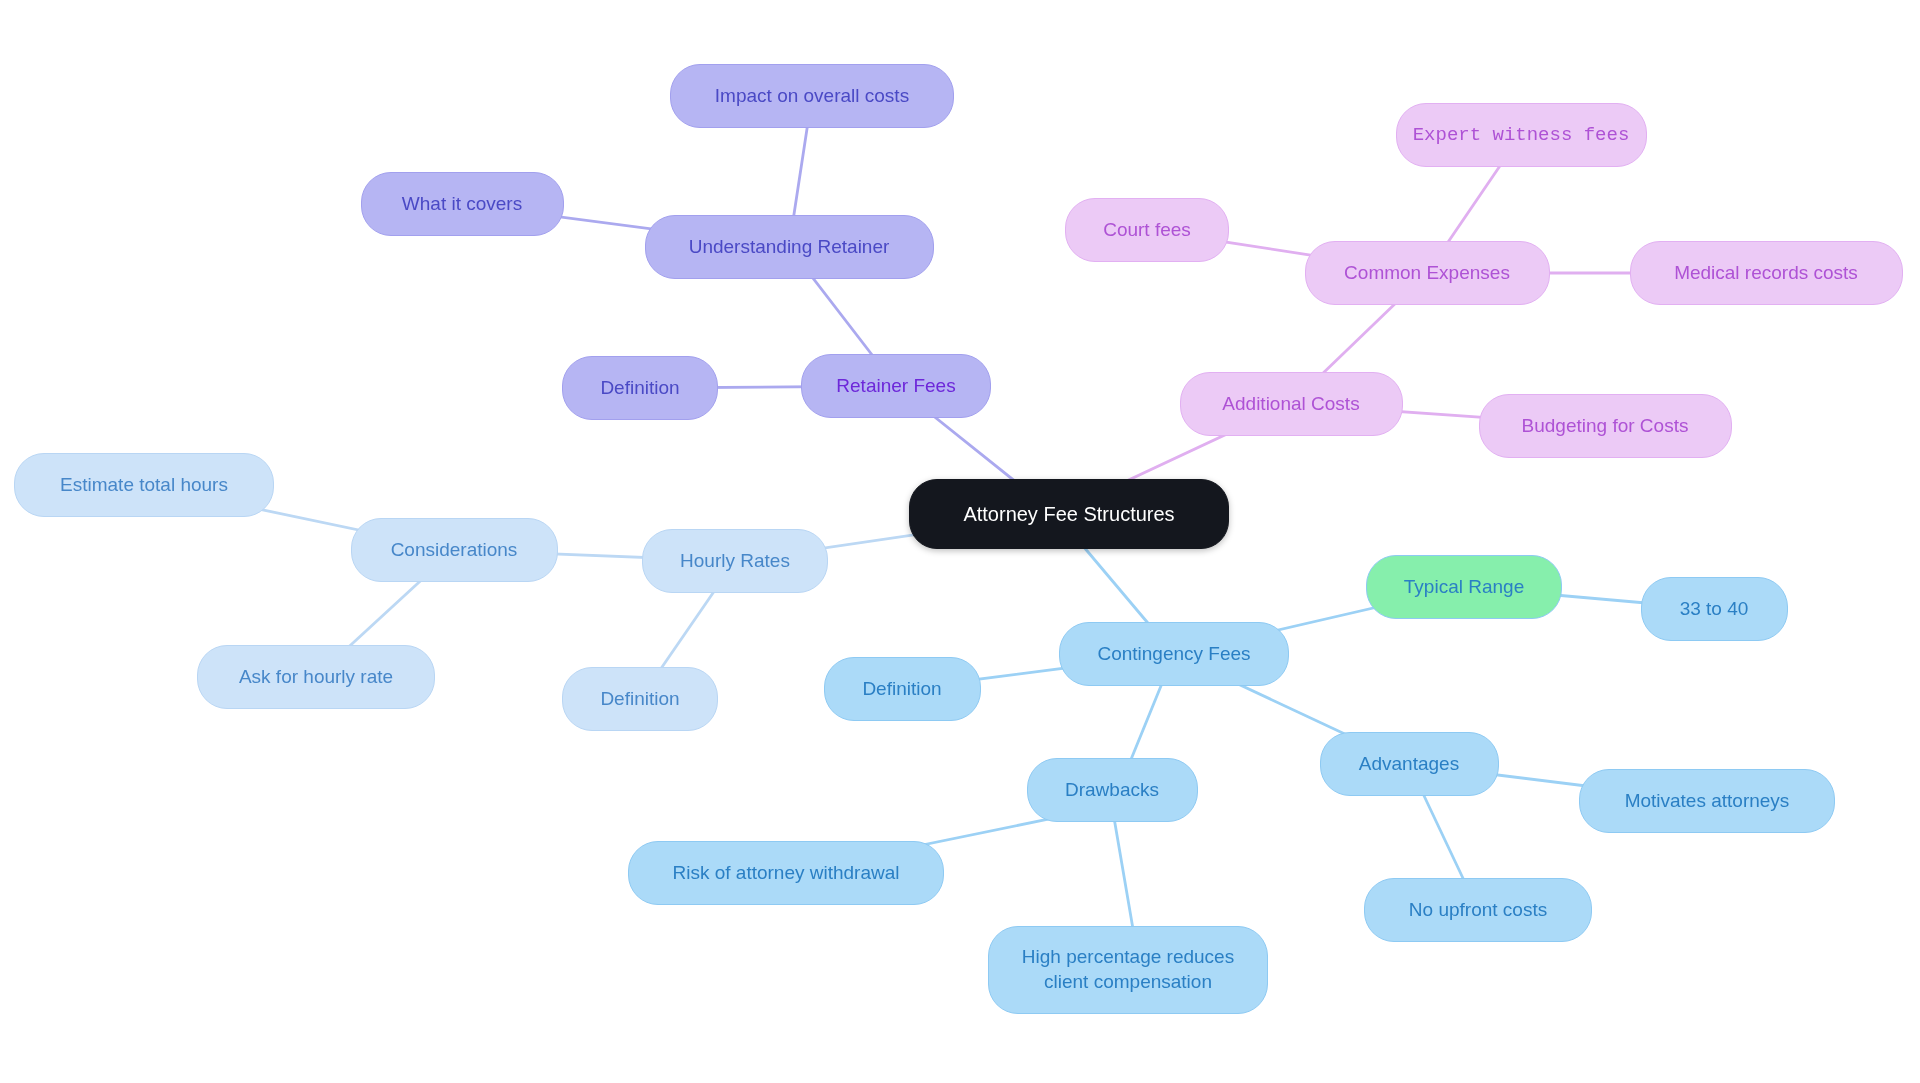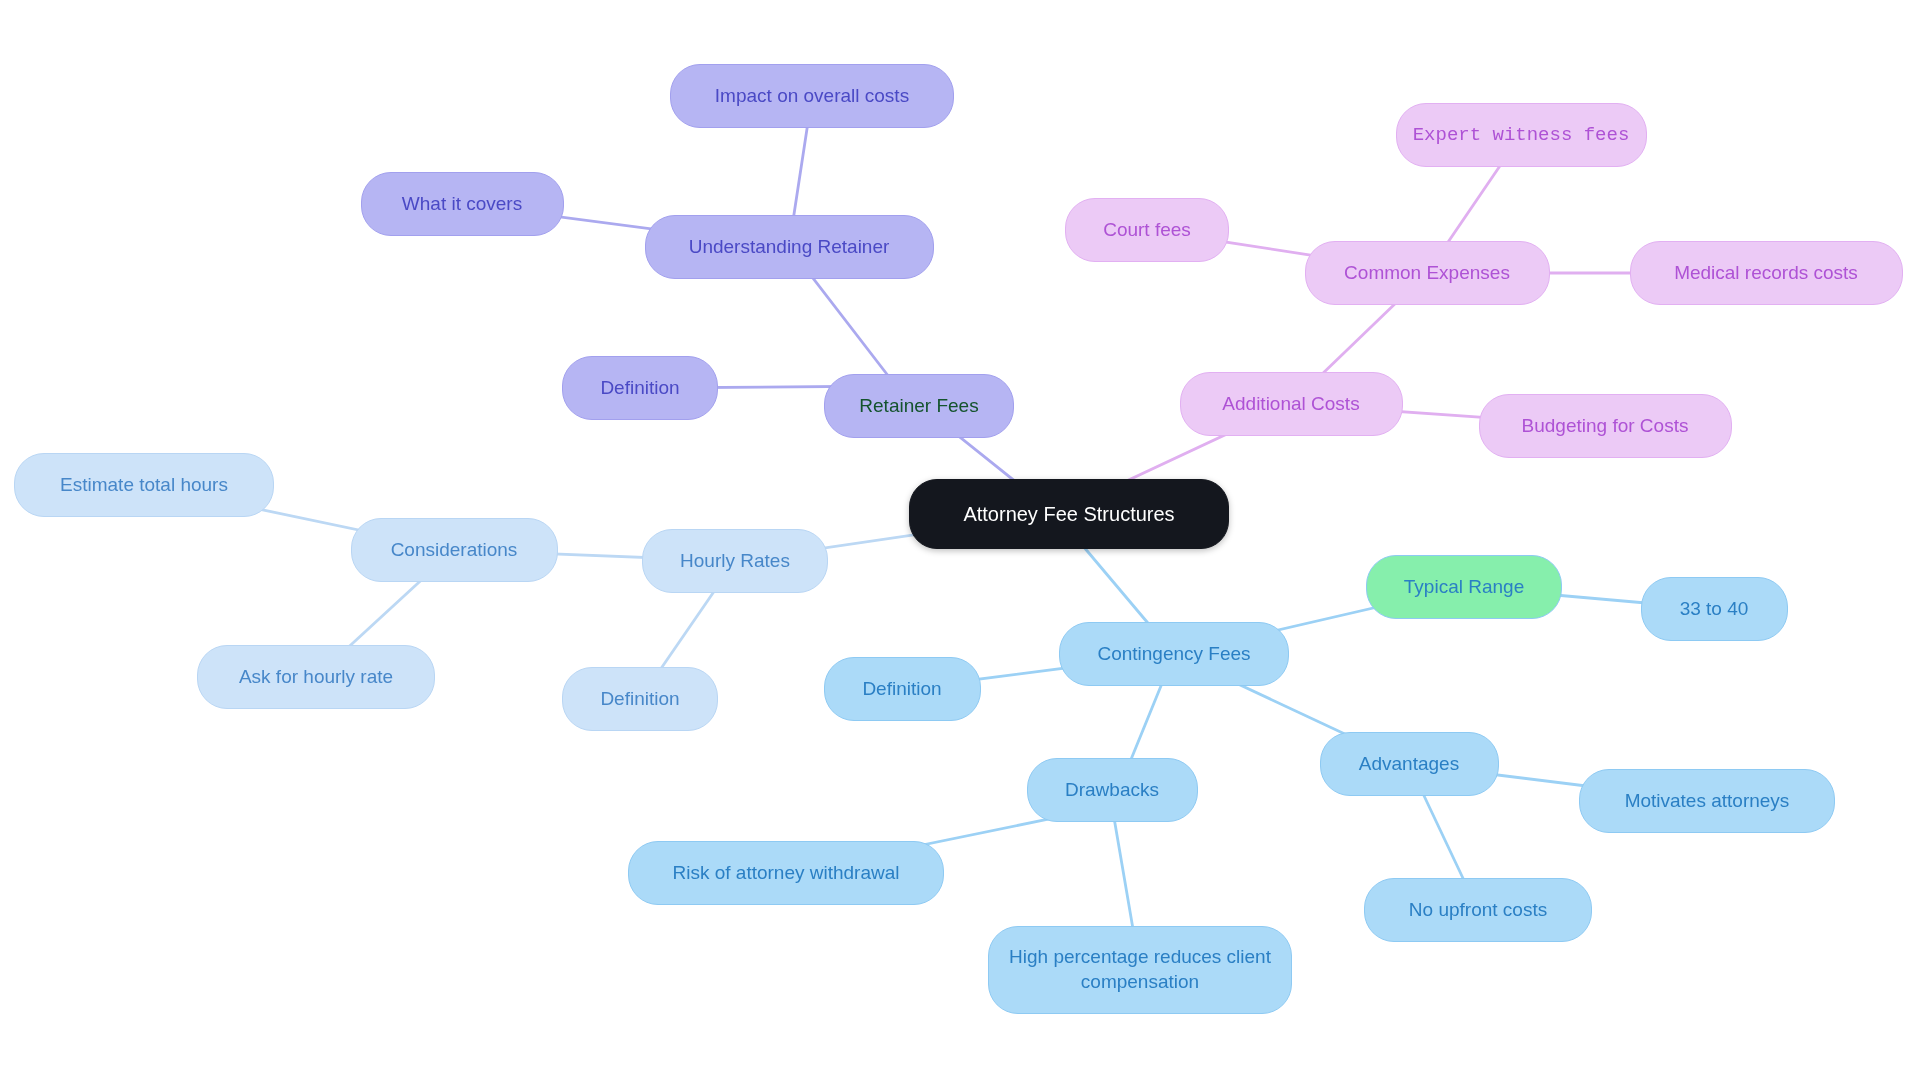--- a/index.html
+++ b/index.html
@@ -77,21 +77,21 @@
       <line x1="1464" y1="587" x2="1714" y2="609" stroke="#9cd1f5" stroke-width="2.8" stroke-linecap="round"></line>
       <line x1="1174" y1="654" x2="1409" y2="764" stroke="#9cd1f5" stroke-width="2.8" stroke-linecap="round"></line>
       <line x1="1409" y1="764" x2="1707" y2="801" stroke="#9cd1f5" stroke-width="2.8" stroke-linecap="round"></line>
       <line x1="1409" y1="764" x2="1478" y2="910" stroke="#9cd1f5" stroke-width="2.8" stroke-linecap="round"></line>
       <line x1="1174" y1="654" x2="1112" y2="806" stroke="#9cd1f5" stroke-width="2.8" stroke-linecap="round"></line>
       <line x1="1112" y1="806" x2="786" y2="873" stroke="#9cd1f5" stroke-width="2.8" stroke-linecap="round"></line>
       <line x1="1112" y1="806" x2="1140" y2="970" stroke="#9cd1f5" stroke-width="2.8" stroke-linecap="round"></line>
     </svg>
   <div id="node-layer">
       <div class="node root" style="left: 909px; top: 479px; width: 320px; min-height: 70px; background: rgb(20, 23, 30); border-color: rgb(20, 23, 30); color: rgb(255, 255, 255);">Attorney Fee Structures</div>
-      <div class="node" style="left: 824px; top: 354px; width: 190px; min-height: 64px; background: rgb(182, 181, 243); border-color: rgb(162, 160, 238); color: #14532d; margin-top: 20px;">Retainer Fees</div>
+      <div class="node" style="left: 801px; top: 354px; width: 190px; min-height: 64px; background: rgb(182, 181, 243); border-color: rgb(162, 160, 238); color: #6d28d9;">Retainer Fees</div>
       <div class="node" style="left: 562px; top: 356px; width: 156px; min-height: 64px; background: rgb(182, 181, 243); border-color: rgb(162, 160, 238); color: rgb(74, 73, 197);">Definition</div>
       <div class="node" style="left: 644.5px; top: 215px; width: 289px; min-height: 64px; background: rgb(182, 181, 243); border-color: rgb(162, 160, 238); color: rgb(74, 73, 197);">Understanding Retainer</div>
       <div class="node" style="left: 360.5px; top: 172px; width: 203px; min-height: 64px; background: rgb(182, 181, 243); border-color: rgb(162, 160, 238); color: rgb(74, 73, 197);">What it covers</div>
       <div class="node" style="left: 670px; top: 64px; width: 284px; min-height: 64px; background: rgb(182, 181, 243); border-color: rgb(162, 160, 238); color: rgb(74, 73, 197);">Impact on overall costs</div>
       <div class="node" style="left: 1179.5px; top: 372px; width: 223px; min-height: 64px; background: rgb(236, 202, 246); border-color: rgb(226, 176, 242); color: rgb(174, 82, 213);">Additional Costs</div>
       <div class="node" style="left: 1478.5px; top: 394px; width: 253px; min-height: 64px; background: rgb(236, 202, 246); border-color: rgb(226, 176, 242); color: rgb(174, 82, 213);">Budgeting for Costs</div>
       <div class="node" style="left: 1304.5px; top: 241px; width: 245px; min-height: 64px; background: rgb(236, 202, 246); border-color: rgb(226, 176, 242); color: rgb(174, 82, 213);">Common Expenses</div>
       <div class="node" style="left: 1065px; top: 198px; width: 164px; min-height: 64px; background: rgb(236, 202, 246); border-color: rgb(226, 176, 242); color: rgb(174, 82, 213);">Court fees</div>
       <div class="node" style="left: 1395.5px; top: 103px; width: 251px; min-height: 64px; background: rgb(236, 202, 246); border-color: rgb(226, 176, 242); color: rgb(174, 82, 213); font-family: Liberation Mono, monospace;">Expert witness fees</div>
       <div class="node" style="left: 1629.5px; top: 241px; width: 273px; min-height: 64px; background: rgb(236, 202, 246); border-color: rgb(226, 176, 242); color: rgb(174, 82, 213);">Medical records costs</div>
@@ -102,15 +102,15 @@
       <div class="node" style="left: 197px; top: 645px; width: 238px; min-height: 64px; background: rgb(205, 227, 249); border-color: rgb(185, 214, 244); color: rgb(71, 135, 201);">Ask for hourly rate</div>
       <div class="node" style="left: 1059px; top: 622px; width: 230px; min-height: 64px; background: rgb(171, 218, 248); border-color: rgb(142, 202, 243); color: rgb(42, 127, 196);">Contingency Fees</div>
       <div class="node" style="left: 823.5px; top: 657px; width: 157px; min-height: 64px; background: rgb(171, 218, 248); border-color: rgb(142, 202, 243); color: rgb(42, 127, 196);">Definition</div>
       <div class="node" style="left: 1366px; top: 555px; width: 196px; min-height: 64px; background: #86efac; border-color: rgb(142, 202, 243); color: rgb(42, 127, 196);">Typical Range</div>
       <div class="node" style="left: 1640.5px; top: 577px; width: 147px; min-height: 64px; background: rgb(171, 218, 248); border-color: rgb(142, 202, 243); color: rgb(42, 127, 196);">33 to 40</div>
       <div class="node" style="left: 1319.5px; top: 732px; width: 179px; min-height: 64px; background: rgb(171, 218, 248); border-color: rgb(142, 202, 243); color: rgb(42, 127, 196);">Advantages</div>
       <div class="node" style="left: 1579px; top: 769px; width: 256px; min-height: 64px; background: rgb(171, 218, 248); border-color: rgb(142, 202, 243); color: rgb(42, 127, 196);">Motivates attorneys</div>
       <div class="node" style="left: 1364px; top: 878px; width: 228px; min-height: 64px; background: rgb(171, 218, 248); border-color: rgb(142, 202, 243); color: rgb(42, 127, 196);">No upfront costs</div>
       <div class="node" style="left: 1026.5px; top: 758px; width: 171px; min-height: 64px; background: rgb(171, 218, 248); border-color: rgb(142, 202, 243); color: rgb(42, 127, 196);">Drawbacks</div>
       <div class="node" style="left: 628px; top: 841px; width: 316px; min-height: 64px; background: rgb(171, 218, 248); border-color: rgb(142, 202, 243); color: rgb(42, 127, 196);">Risk of attorney withdrawal</div>
-      <div class="node" style="left: 988px; top: 926px; width: 304px; min-height: 88px; background: rgb(171, 218, 248); border-color: rgb(142, 202, 243); color: rgb(42, 127, 196);">High percentage reduces client compensation</div>
+      <div class="node" style="left: 988px; top: 926px; width: 280px; min-height: 88px; background: rgb(171, 218, 248); border-color: rgb(142, 202, 243); color: rgb(42, 127, 196);">High percentage reduces client compensation</div>
     </div>
 </div>
 
 </body></html>

